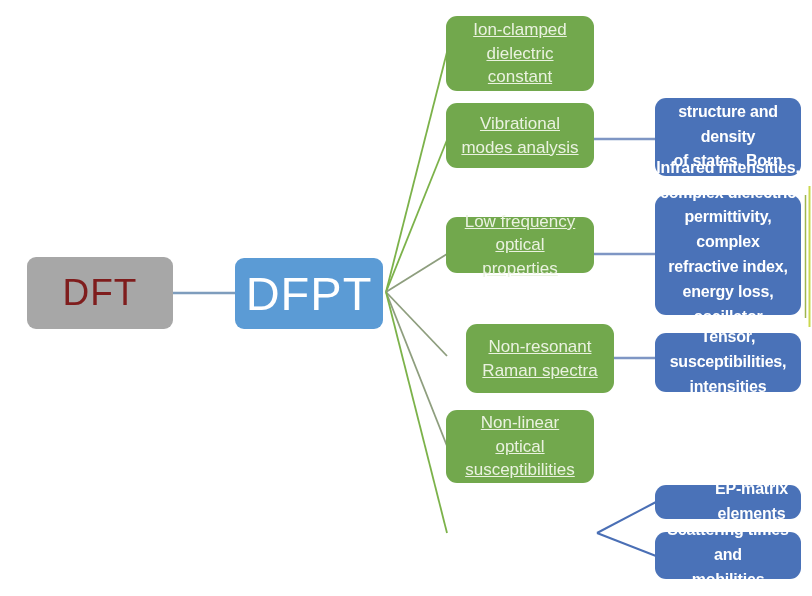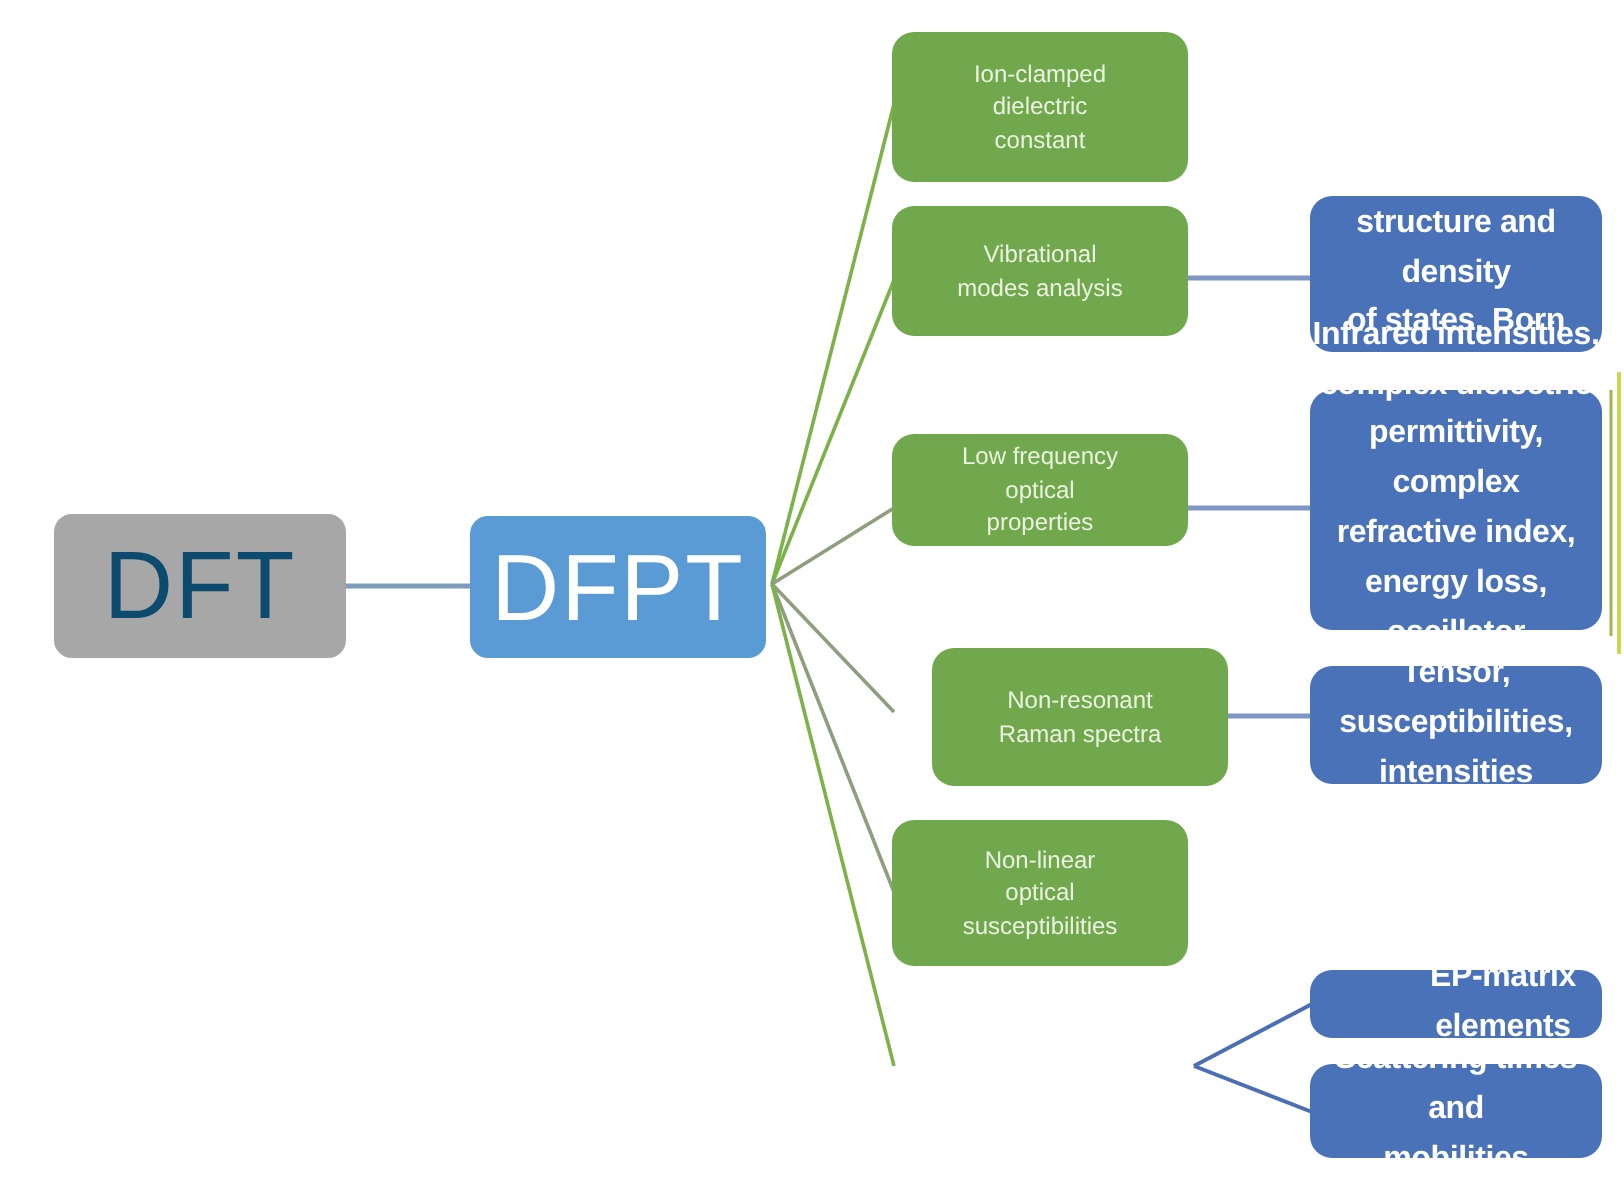--- a/index.html
+++ b/index.html
@@ -6,23 +6,23 @@
   .stage {
     position:relative; width:812px; height:596px; background:#ffffff;
     font-family:"Liberation Sans", sans-serif; overflow:hidden;
   }
   .connectors { position:absolute; left:0; top:0; width:812px; height:596px; }
   .node {
     position:absolute; box-sizing:border-box;
     display:flex; align-items:center; justify-content:center;
     text-align:center; white-space:pre-line;
   }
-  .root  { background:#A7A7A7; border-radius:9px;  color:#0c4a6e; font-size:48px; letter-spacing:1px; }
+  .root  { background:#A7A7A7; border-radius:9px;  color:#7f1d1d; font-size:37px; letter-spacing:1px; }
   .hub   { background:#5B9BD5; border-radius:9px;  color:#ffffff; font-size:47px; letter-spacing:1px; }
-  .branch{ background:#72A84D; border-radius:11px; color:#EAF2E0; font-size:12px; line-height:1.38; padding:2px 4px; }
+  .branch{ background:#72A84D; border-radius:11px; color:#EAF2E0; font-size:17px; line-height:1.38; padding:2px 4px;text-decoration:underline; }
   .leaf  { background:#4A72B8; border-radius:11px;  color:#ffffff; font-size:16px; font-weight:600;
            line-height:1.55; letter-spacing:-0.2px; padding:1px 1px; }
 </style>
 </head>
 <body>
 
 <div class="stage">
 
   <svg class="connectors" viewBox="0 0 812 596">
 

